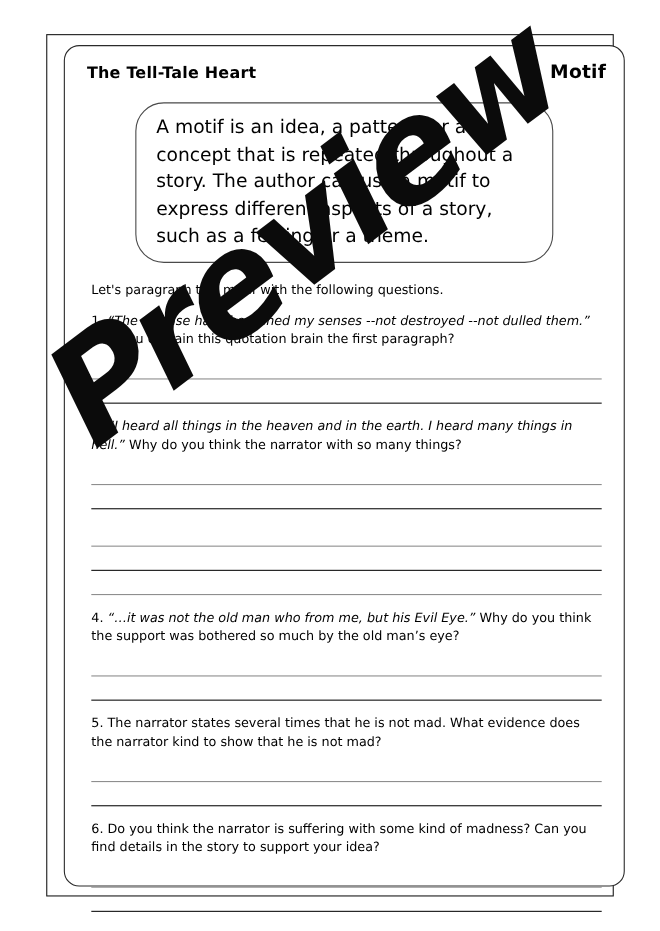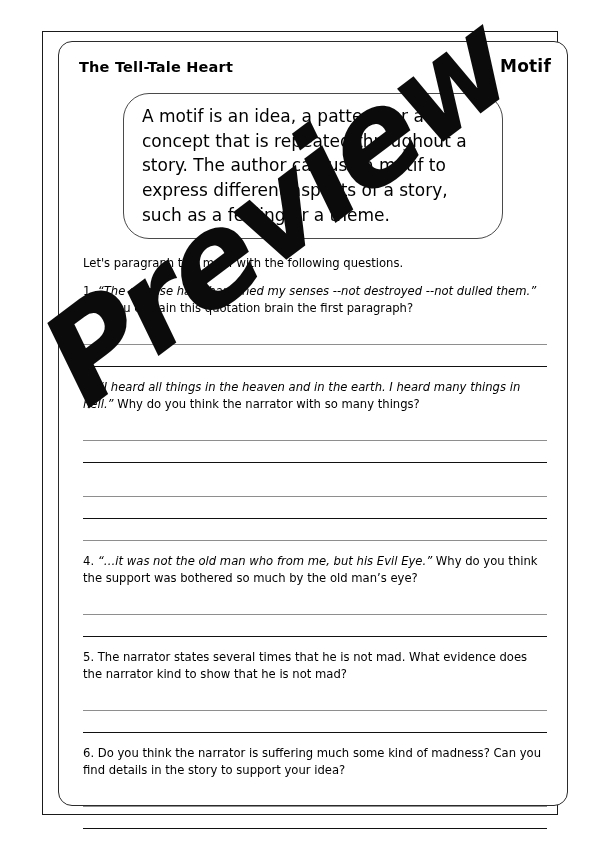--- a/index.html
+++ b/index.html
@@ -114,21 +114,21 @@
             </div>
           </div>
           <div class="question-block">
             <div class="q-text"><span>5.</span> <span>The narrator states several times that he is not mad. What evidence does the narrator kind to show that he is not mad?</span></div>
             <div class="answer-lines">
               <div class="answer-line faint"></div>
               <div class="answer-line"></div>
             </div>
           </div>
           <div class="question-block">
-            <div class="q-text"><span>6.</span> <span>Do you think the narrator is suffering much some kind of madness? Can you find details in the story to support your idea?</span></div>
+            <div class="q-text"><span>6.</span> <span>Do you think the narrator is suffering with some kind of madness? Can you find details in the story to support your idea?</span></div>
             <div class="answer-lines">
               <div class="answer-line faint"></div>
               <div class="answer-line"></div>
               <div class="answer-line faint"></div>
             </div>
           </div>
         </div>
     </div>
 
   </div>

